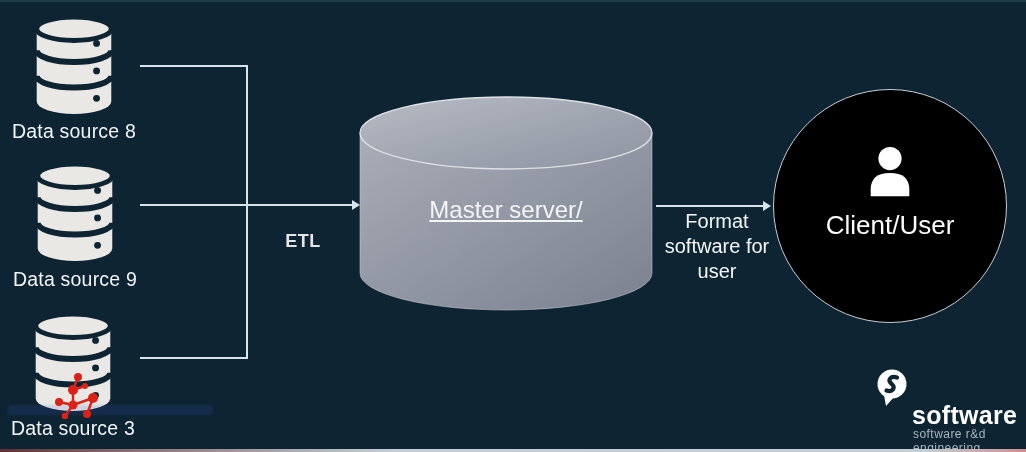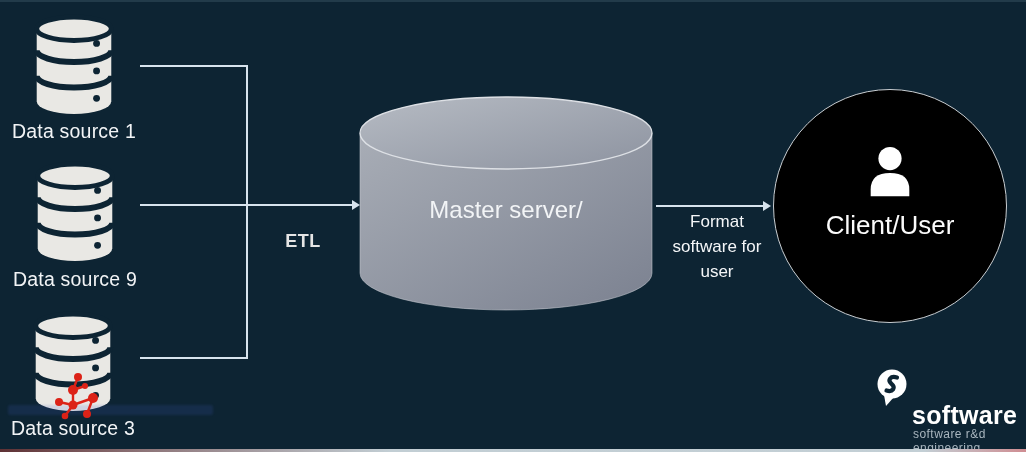--- a/index.html
+++ b/index.html
@@ -15,23 +15,23 @@
     background:linear-gradient(90deg,#5e3134 0%,#8d7478 14%,#c2ced4 38%,#c3cfd5 90%,#cf8d92 100%);}
   
   .src-label{width:150px;text-align:center;font-size:19.5px;letter-spacing:.2px;color:#f2f4f6;}
   
   .line-h{height:2px;background:#d7e3ed;}
   .line-v{width:2px;background:#d7e3ed;}
   .arrowhead{width:0;height:0;border-top:5px solid transparent;border-bottom:5px solid transparent;
     border-left:8px solid #d7e3ed;}
   .etl-label{width:70px;text-align:center;font-size:18px;font-weight:600;letter-spacing:.5px;color:#e5e5e5;}
   
-  .cyl-text{width:296px;text-align:center;font-size:24px;line-height:31px;color:#f2f4f6;}
+  .cyl-text{width:296px;text-align:center;font-size:24px;line-height:31px;color:#f2f4f6;text-decoration:underline;}
   
-  .flow-label{width:116px;text-align:center;font-size:17px;line-height:25px;color:#f4f6f8;}
+  .flow-label{width:116px;text-align:center;font-size:20px;line-height:25px;color:#f4f6f8;}
   
   .client-circle{width:234px;height:234px;border-radius:50%;background:#000000;
     border:1px solid #c9ced2;box-sizing:border-box;}
   .client-label{left:0;top:120px;width:100%;text-align:center;font-size:26px;color:#fbfbfb;}
   
   .wm-smudge{left:8px;top:405px;width:205px;height:10px;background:rgba(70,95,200,0.16);
     border-radius:2px;filter:blur(1px);}
   
   .logo-name{font-size:25px;font-weight:700;letter-spacing:.3px;color:#ffffff;}
   .logo-tagline{font-size:12px;letter-spacing:.45px;color:#a9b6bf;}
@@ -47,21 +47,21 @@
     <svg width="86" height="104" viewBox="0 0 86 106">
       <path d="M5,16 L5,90 A38,13 0 0 0 81,90 L81,16 Z" fill="#e9e8e4"></path>
       <path d="M5,38 A38,12 0 0 0 81,38" stroke="#0d2433" stroke-width="6" fill="none"></path>
       <path d="M5,64 A38,12 0 0 0 81,64" stroke="#0d2433" stroke-width="6" fill="none"></path>
       <ellipse cx="43" cy="16" rx="38" ry="12" fill="#e9e8e4" stroke="#0d2433" stroke-width="5"></ellipse>
       <circle cx="66" cy="31" r="3.5" fill="#0d2433"></circle>
       <circle cx="66" cy="59" r="3.5" fill="#0d2433"></circle>
       <circle cx="66" cy="87" r="3.5" fill="#0d2433"></circle>
     </svg>
   </div>
-  <div class="abs src-label" style="left:-1px;top:120px;">Data source 1</div>
+  <div class="abs src-label" style="left:-1px;top:120px;">Data source 8</div>
 
   <div class="abs" style="left:32px;top:160px;">
     <svg width="86" height="104" viewBox="0 0 86 106">
       <path d="M5,16 L5,90 A38,13 0 0 0 81,90 L81,16 Z" fill="#e9e8e4"></path>
       <path d="M5,38 A38,12 0 0 0 81,38" stroke="#0d2433" stroke-width="6" fill="none"></path>
       <path d="M5,64 A38,12 0 0 0 81,64" stroke="#0d2433" stroke-width="6" fill="none"></path>
       <ellipse cx="43" cy="16" rx="38" ry="12" fill="#e9e8e4" stroke="#0d2433" stroke-width="5"></ellipse>
       <circle cx="66" cy="31" r="3.5" fill="#0d2433"></circle>
       <circle cx="66" cy="59" r="3.5" fill="#0d2433"></circle>
       <circle cx="66" cy="87" r="3.5" fill="#0d2433"></circle>

